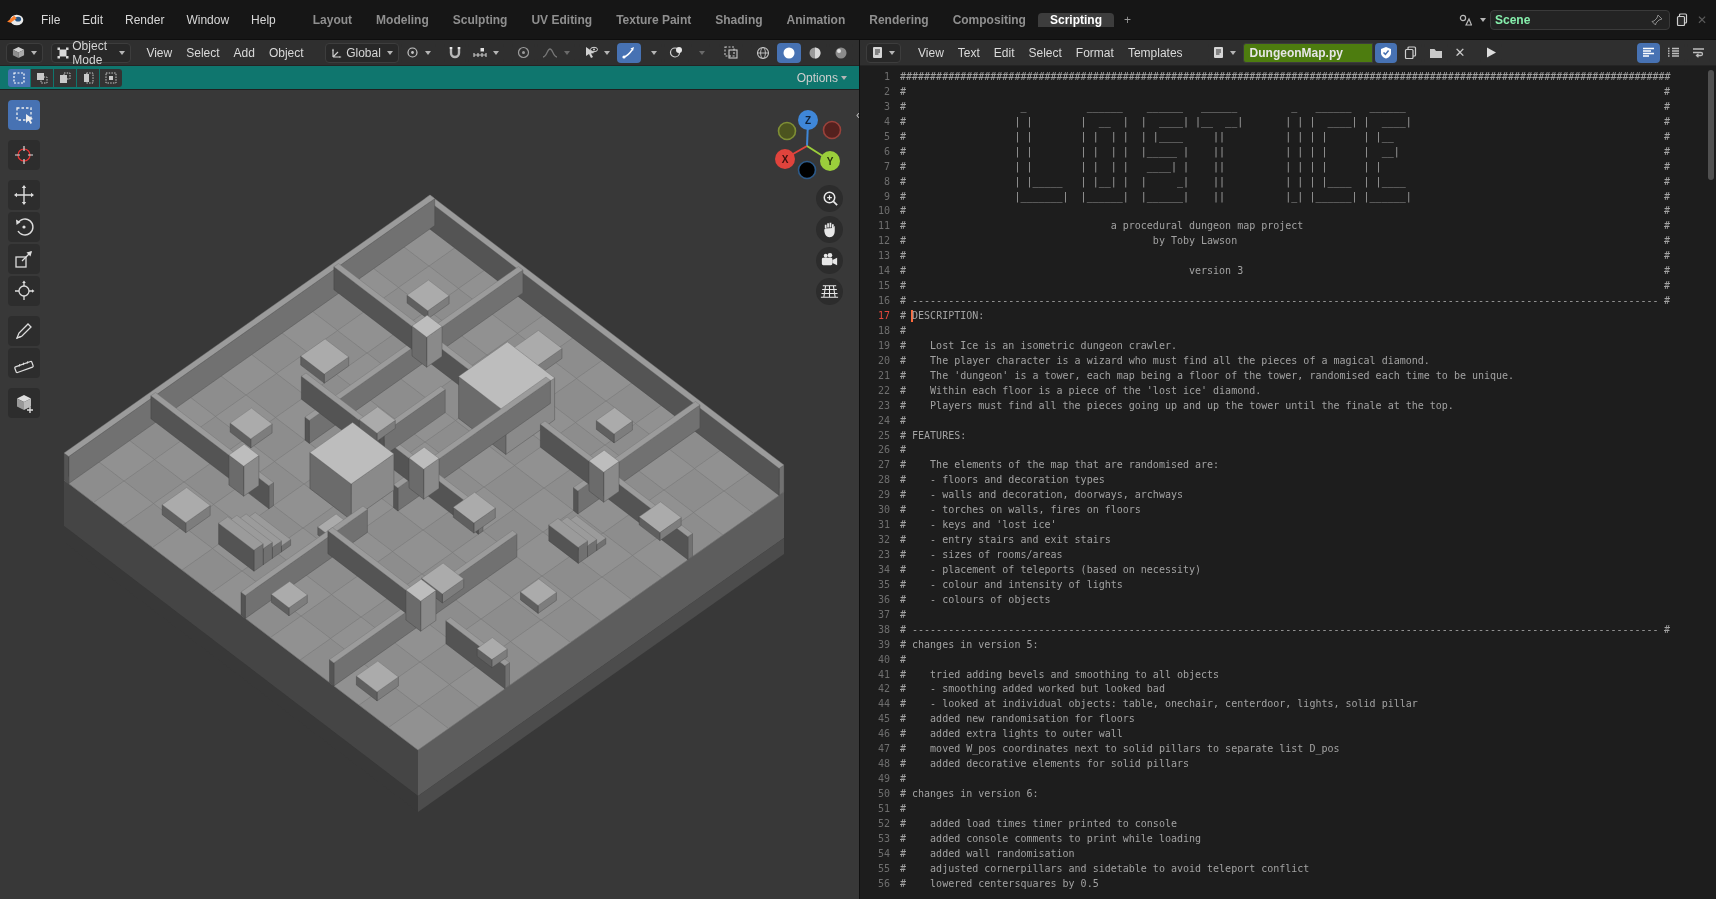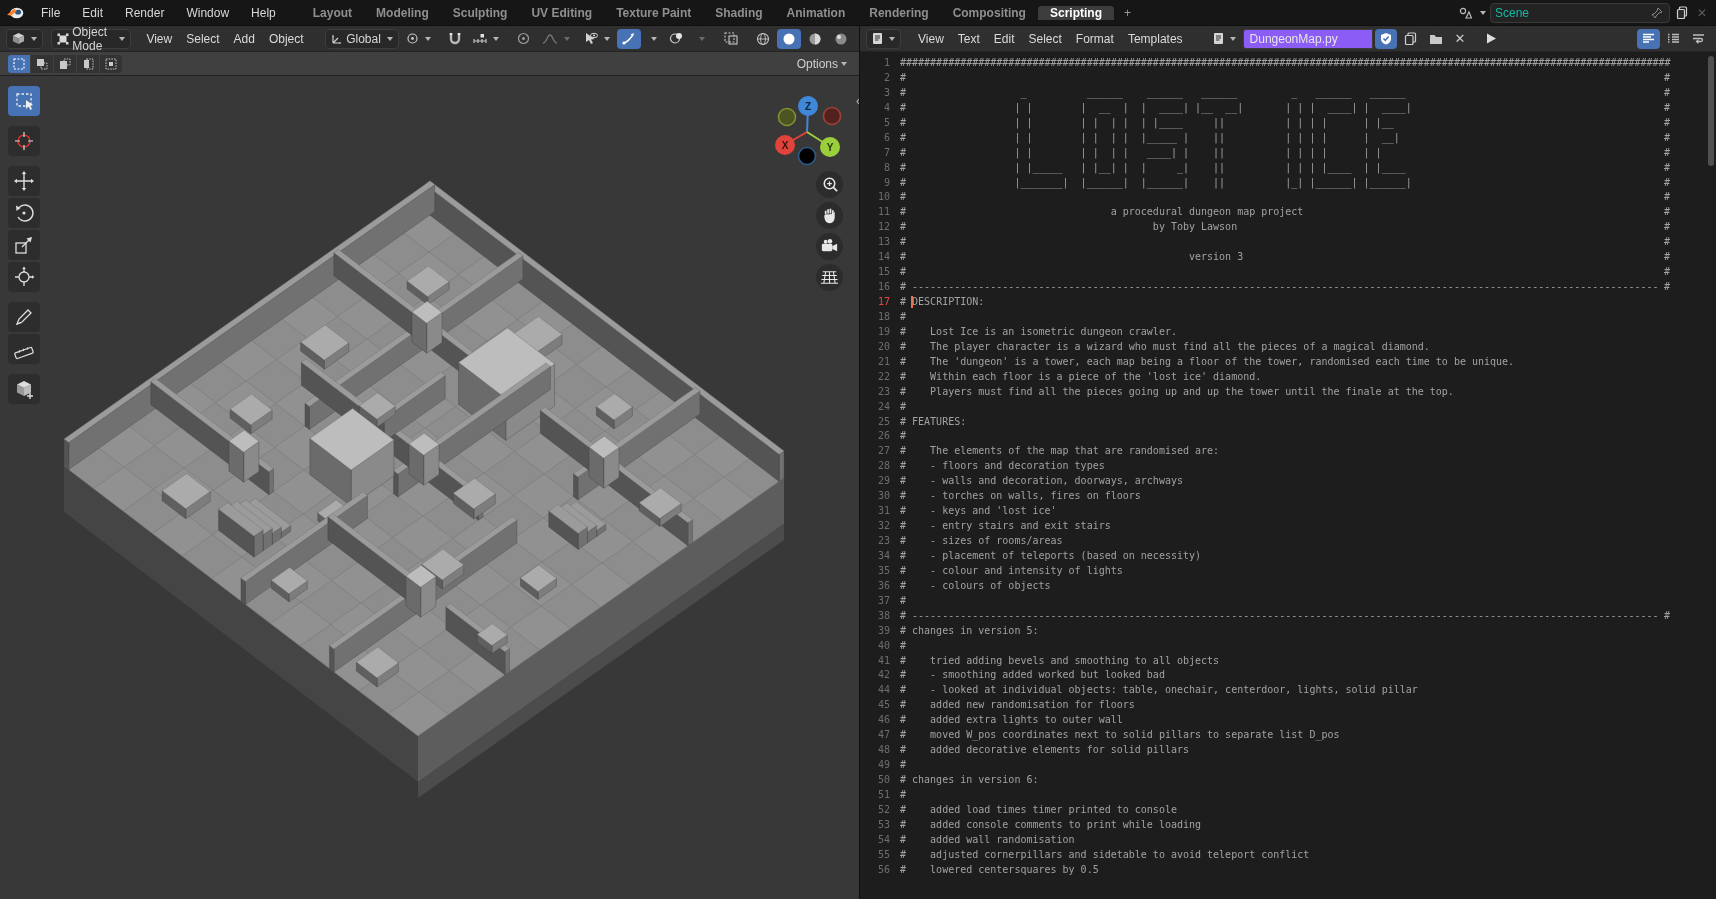--- a/index.html
+++ b/index.html
@@ -1,50 +1,50 @@
 <!DOCTYPE html>
 <html><head>
 <meta charset="utf-8">
 <style>
   * { margin:0; padding:0; box-sizing:border-box; }
   html,body { width:1716px; height:899px; overflow:hidden; background:#1b1b1b;
               font-family:"Liberation Sans", sans-serif; font-size:12px; color:#d6d6d6; }
 
   
-  .topbar { height:26px; background:#161616; display:flex; align-items:stretch; border-bottom:1px solid #0e0e0e; }
+  .topbar { height:40px; background:#161616; display:flex; align-items:stretch; border-bottom:1px solid #0e0e0e; }
   .logo { width:30px; display:flex; align-items:center; justify-content:center; }
   .menu-item { padding:0 11px; display:flex; align-items:center; color:#d8d8d8; cursor:default; }
   .ws-tabs { display:flex; margin-left:14px; align-items:center;font-weight:bold; }
   .ws-tab { padding:0 12px; display:flex; align-items:center; color:#8f8f8f; }
   .ws-tab.active { background:#3d3d3d; color:#ffffff; border-radius:4px 4px 0 0; }
   .ws-add { padding:0 10px; display:flex; align-items:center; color:#9a9a9a; }
   .scene-box { margin-left:auto; display:flex; align-items:center; gap:4px; padding-right:6px; }
   .scene-field { display:flex; align-items:center; background:#232323; border:1px solid #3a3a3a; border-radius:4px; height:20px; padding:0 4px; gap:4px; min-width:180px; }
-  .scene-name { color:#14b8a6; flex:1; }
+  .scene-name { color:#86efac; flex:1;font-weight:bold; }
   .mini-ic { width:16px; height:16px; display:flex; align-items:center; justify-content:center; color:#aaa; }
   .mini-ic.dim { color:#5c5c5c; }
 
   
   .main { display:flex; height:873px;justify-content:center; }
   .vp-col { width:860px; display:flex; flex-direction:column; border-right:1px solid #101010; }
   .ed-col { flex:1; display:flex; flex-direction:column; background:#1d1d1d; }
 
   
   .vp-header, .ed-header { height:26px; background:#2f2f2f; display:flex; align-items:center; padding:0 6px; gap:2px; border-bottom:1px solid #242424; }
   .hbtn { height:20px; display:flex; align-items:center; gap:3px; padding:0 5px; border-radius:4px; background:#2f2f2f; color:#d6d6d6; }
   .hbtn.box { background:#282828; border:1px solid #3d3d3d; }
   .hbtn.blue { background:#4772b3; }
   .hmenu { padding:0 7px; height:20px; display:flex; align-items:center; border-radius:4px; color:#dadada; }
   .chev { width:0; height:0; border-left:3.5px solid transparent; border-right:3.5px solid transparent; border-top:4px solid #b5b5b5; margin-left:3px; }
   .chev.dim { border-top-color:#6a6a6a; }
   .sep { width:6px; }
   .ico { display:flex; align-items:center; justify-content:center; }
 
   
-  .vp-tools { height:24px; background:#404040; display:flex; align-items:center; padding:0 8px; border-bottom:1px solid #202020; }
+  .vp-tools { height:24px; background:#0f766e; display:flex; align-items:center; padding:0 8px; border-bottom:1px solid #202020; }
   .selmode { display:flex; gap:1px; }
   .selmode .sm { width:22px; height:18px; background:#333333; display:flex; align-items:center; justify-content:center; }
   .selmode .sm:first-child { border-radius:3px 0 0 3px; }
   .selmode .sm:last-child { border-radius:0 3px 3px 0; }
   .selmode .sm.active { background:#4772b3; }
   .options { margin-left:auto; display:flex; align-items:center; color:#cfcfcf; padding-right:4px; }
 
   
   .vp-canvas { position:relative; flex:1; background:#383838; overflow:hidden; }
   .vp-canvas svg.render { position:absolute; left:0; top:0; }
@@ -52,21 +52,21 @@
   .tbtn { width:32px; height:30px; border-radius:4px; background:#2b2b2bd9; display:flex; align-items:center; justify-content:center; }
   .tbtn.active { background:#4772b3; }
   .tgap { height:6px; }
   .gizmo { position:absolute; right:14px; top:14px; }
   .navcol { position:absolute; right:16px; top:95px; display:flex; flex-direction:column; gap:4px; align-items:center; }
   .nbtn { width:27px; height:27px; border-radius:50%; background:#2a2a2ae0; display:flex; align-items:center; justify-content:center; }
   .collapse { position:absolute; right:-1px; top:18px; color:#bdbdbd; font-size:12px; }
 
   
   .ed-header { background:#2f2f2f; }
-  .fname-field { display:flex; align-items:center; background:#8b5cf6; border:1px solid #3c3c3c; border-radius:3px 0 0 3px; height:20px; padding:0 6px; min-width:130px; color:#e6e6e6; }
+  .fname-field { display:flex; align-items:center; background:#4d7c0f; border:1px solid #3c3c3c; border-radius:3px 0 0 3px; height:20px; padding:0 6px; min-width:130px; color:#e6e6e6;font-weight:bold; }
   .ed-right { margin-left:auto; display:flex; gap:2px; align-items:center; }
   .ed-body { position:relative; flex:1; background:#1d1d1d; overflow:hidden; font-family:"DejaVu Sans Mono", monospace; font-size:10px; }
   .code-wrap { padding-top:4px; }
   .cline { display:flex; height:14.95px; line-height:14.95px; white-space:pre; }
   .lnum { width:30px; text-align:right; color:#6e6e6e; flex:none; }
   .ltxt { margin-left:10px; width:770px; display:flex; color:#a2a2a2; }
   .ltail { margin-left:auto; }
   .lnum.cur { color:#e5483d; }
   .cursor { display:inline-block; width:2px; height:12px; background:#ff6a3c; vertical-align:middle; margin:0 -1px; }
   .ed-scroll { position:absolute; right:2px; top:4px; width:6px; height:110px; border-radius:3px; background:#505050; }

